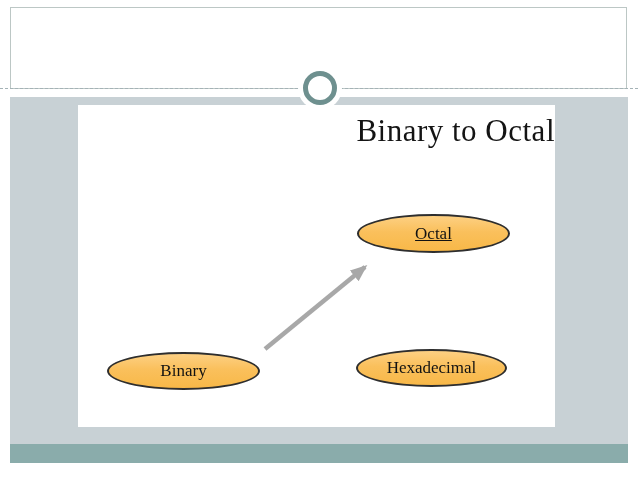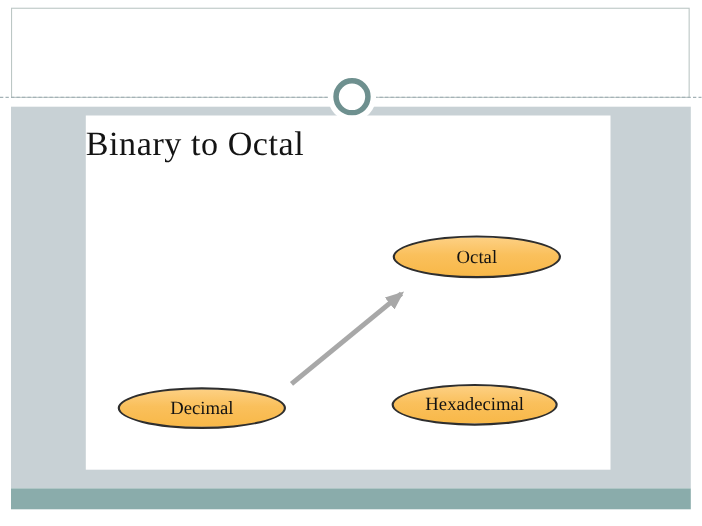--- a/index.html
+++ b/index.html
@@ -36,37 +36,37 @@
     background:#ffffff;
     box-shadow:0 0 0 5px #ffffff;
   }
   
   .content-box{
     position:absolute;left:78px;top:105px;width:477px;height:322px;
     background:#ffffff;
   }
   .slide-title{
     position:absolute;left:0;top:8px;width:100%;
-    text-align:left;
+    text-align:right;
     font-size:31px;color:#141414;
     letter-spacing:0.5px;
   }
   .arrow-layer{
     position:absolute;left:0;top:0;width:477px;height:322px;
   }
   .node{
     position:absolute;
     border:2px solid #2e2e2e;border-radius:50%;
     background:linear-gradient(180deg,#fdd083 0%,#fac05c 45%,#f8b848 100%);
     display:flex;align-items:center;justify-content:center;
     box-sizing:border-box;
     font-size:17px;color:#121212;
   }
   .node-decimal{left:29px;top:112px;width:155px;height:37px;}
-  .node-octal{left:279px;top:109px;width:153px;height:39px;}
+  .node-octal{left:279px;top:109px;width:153px;height:39px;text-decoration:underline;}
   .node-binary{left:29px;top:247px;width:153px;height:38px;}
   .node-hexadecimal{left:278px;top:244px;width:151px;height:38px;text-align:center;}
 </style>
 </head>
 <body>
 
 <div class="slide">
 
   <div class="header-box"></div>
   <div class="dashed-line"></div>
@@ -86,21 +86,21 @@
       </defs>
       <line x1="187" y1="244" x2="287" y2="162" stroke="#a8a8a8" stroke-width="4.5" marker-end="url(#ah)"></line>
     </svg>
 
 
     <div class="node node-octal">
       <span>Octal</span>
     </div>
 
     <div class="node node-binary">
-      <span>Decimal</span>
+      <span>Binary</span>
     </div>
 
     <div class="node node-hexadecimal">
       <span>Hexadecimal</span>
     </div>
 
   </div>
 </div>
 
 </body></html>

